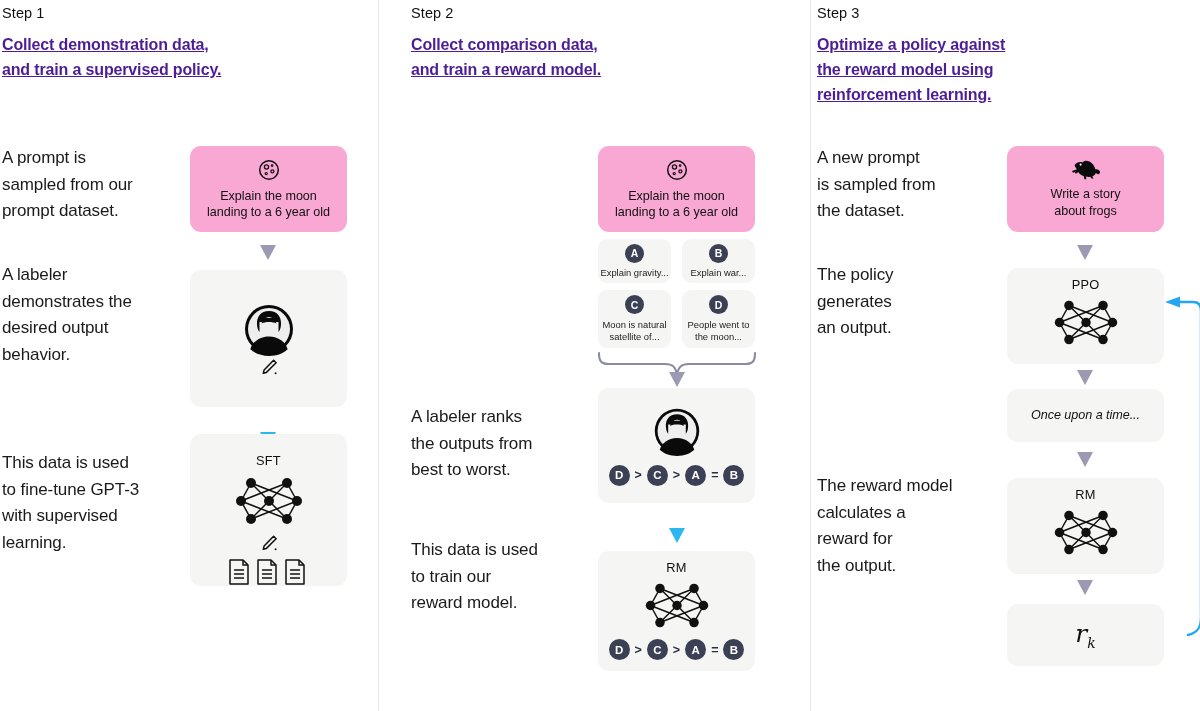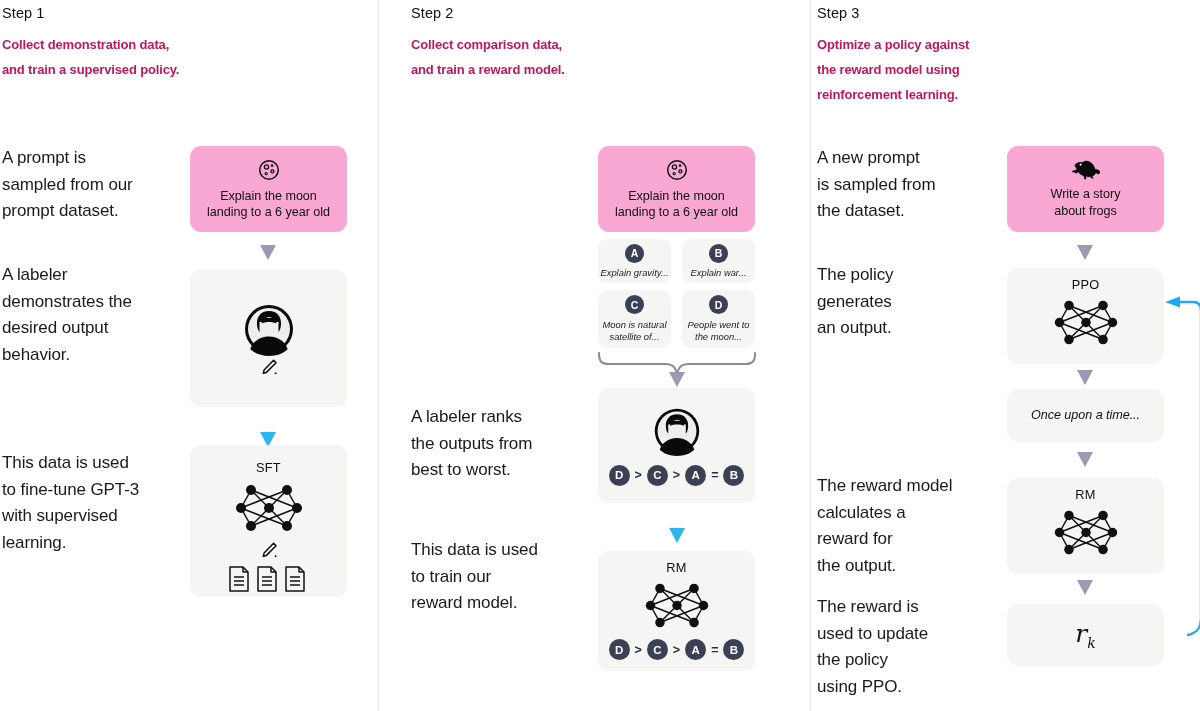--- a/index.html
+++ b/index.html
@@ -27,25 +27,26 @@
 
   .step-label {
     position: absolute;
     font-size: 14.5px;
     line-height: 18px;
     color: #111;
     letter-spacing: 0.1px;
   }
   .step-title {
     position: absolute;
-    font-size: 13px;
+    font-size: 16px;
     font-weight: bold;
     line-height: 25px;
-    color: #be185d;
+    color: #4c1d95;
     letter-spacing: -0.15px;
+    text-decoration: underline;
   }
   .body-text {
     position: absolute;
     font-size: 17px;
     line-height: 26.5px;
     color: #1a1a1a;
     letter-spacing: -0.1px;
   }
 
   
@@ -79,21 +80,20 @@
     background: #f5f5f4;
     display: flex;
     flex-direction: column;
     align-items: center;
   }
   .mini-caption {
     font-size: 9.4px;
     line-height: 12px;
     text-align: center;
     color: #222;
-    font-style: italic;
   }
 
   
   .badge {
     border-radius: 50%;
     background: #3b4055;
     color: #fff;
     display: flex; align-items: center; justify-content: center;
     font-weight: bold;
     font-size: 11px;
@@ -184,21 +184,21 @@
       <span style="margin-top:3px;">
         <svg width="20" height="17" viewBox="0 0 20 17">
           <path d="M14.6 1.2 L17.1 3.7 L7.4 13.4 L4.3 14.2 L5.1 11.1 Z" fill="none" stroke="#111" stroke-width="1.5" stroke-linejoin="round"></path>
           <circle cx="16.6" cy="14.2" r="0.95" fill="#111"></circle>
         </svg>
       </span>
     </div>
 
     <div class="arrow-down blue" style="left:260px; top:432px;"></div>
 
-    <div class="card" style="left:190px; top:445px; width:157px; height:152px; justify-content:center; padding-top:10px;">
+    <div class="card" style="left:190px; top:434px; width:157px; height:152px; justify-content:flex-end; padding-top:10px;">
       <div class="card-title">SFT</div>
       <span style="margin-top:4px;">
         <svg width="76" height="56" viewBox="0 0 76 56">
           <g stroke="#111" stroke-width="1.5">
             <line x1="20" y1="10" x2="10" y2="28"></line>
               <line x1="20" y1="10" x2="38" y2="28"></line>
               <line x1="20" y1="10" x2="66" y2="28"></line>
             <line x1="56" y1="10" x2="10" y2="28"></line>
               <line x1="56" y1="10" x2="38" y2="28"></line>
               <line x1="56" y1="10" x2="66" y2="28"></line>
@@ -394,24 +394,20 @@
 
     <div class="body-text" style="left:6px; top:262px; width:180px; white-space:pre-line;">The policy
 generates
 an output.</div>
 
     <div class="body-text" style="left:6px; top:473px; width:200px; white-space:pre-line;">The reward model
 calculates a
 reward for
 the output.</div>
 
-    <div class="body-text" style="left:6px; top:594px; width:190px; white-space:pre-line;">The reward is
-used to update
-the policy
-using PPO.</div>
 
     <div class="card blue" style="left:196px; top:146px; width:157px; height:86px;">
       <span style="margin-bottom:5px;">
         <svg width="32" height="22" viewBox="0 0 32 22">
           <path d="M4.5 6.5 C6 3.5 9.5 2.2 12.5 3.4 C14 1.5 17 1.2 19.5 2.6 C22.5 4.2 24.5 7.2 25.5 10.5 C27.5 10 29.5 11 30 12.8 C30.3 14 29.6 15 28.5 15.2 C27.4 15.4 26.4 14.8 26 13.8 C25.3 15.5 24 16.8 22.3 17.4 L23.6 19.6 L21.6 19.6 L20.2 17.8 C18.8 18.1 17.3 18 16 17.5 L16.3 20.2 L14.4 20.2 L13.7 17.1 C11.4 16.4 9.4 14.9 8.3 12.9 L6 14.8 L4.6 13.4 L7.2 10.9 C6.3 9.4 5.4 8 4.5 6.5 Z" fill="#0a0a0a"></path>
           <circle cx="10.6" cy="5.6" r="1.05" fill="#ffffff"></circle>
           <path d="M2 12 L7 10.2 L7.8 11.8 L3 13.8 Z" fill="#0a0a0a"></path>
         </svg>
       </span>
       <div class="card-caption">

